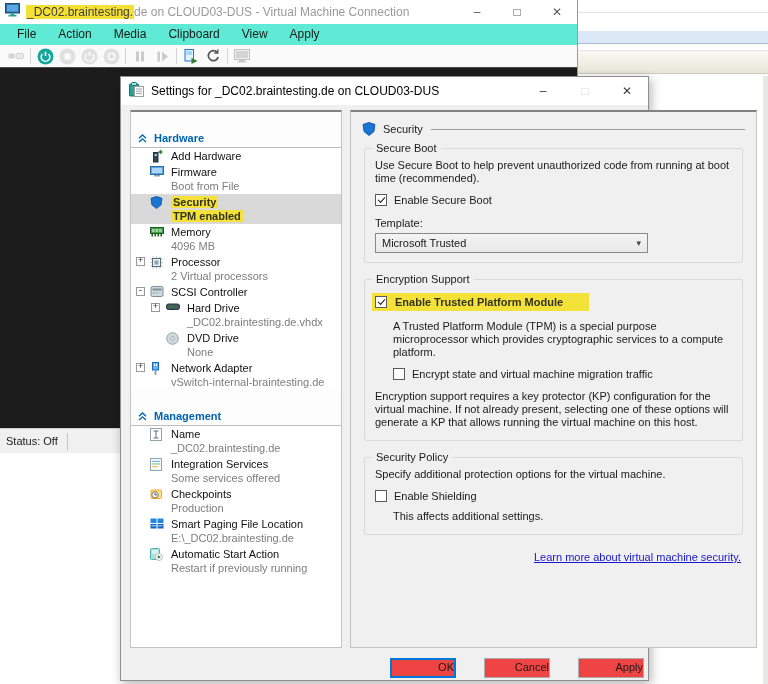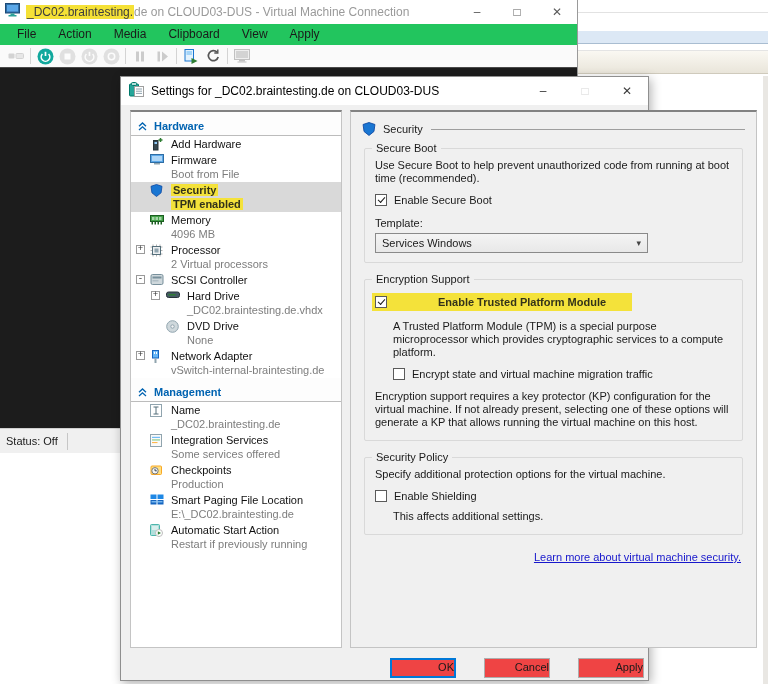--- a/index.html
+++ b/index.html
@@ -14,40 +14,40 @@
   .bg-tool { position:absolute; top:51px; height:23px; left:0; right:0; background:linear-gradient(#faf8f2,#e9e5da); border-bottom:1px solid #cfcabc; }
   .right-strip { position:absolute; left:763px; top:76px; width:5px; bottom:0; background:#e9e7e3; }
 
   
   .vm-window { position:absolute; left:0; top:0; width:578px; height:453px; background:#fff; border-right:1px solid #9a9a9a; }
   .vm-titlebar { height:24px; display:flex; align-items:center; padding-left:5px; background:#fff; }
   .vm-title { font-size:12px; color:#9a9a9a; margin-left:6px; white-space:nowrap; overflow:hidden; }
   .hl-title { background:#f5e136; color:#3d3d3d; padding:1px 1px; }
   .win-controls { margin-left:auto; display:flex; height:24px; }
   .win-btn { width:40px; text-align:center; font-size:12px; color:#5a5a5a; line-height:24px; }
-  .vm-menubar { height:21px; display:flex; align-items:center; font-size:12px; color:#1a1a1a; padding-left:6px; background:#22c55e; }
+  .vm-menubar { height:21px; display:flex; align-items:center; font-size:12px; color:#1a1a1a; padding-left:6px; background:#5eead4; }
   .menu-item { padding:2px 11px 3px; }
   .vm-toolbar { height:23px; background:#fafafa; display:flex; align-items:center; padding-left:5px; border-bottom:1px solid #4a4a4a; }
   .tb-btn { width:22px; height:20px; display:flex; align-items:center; justify-content:center; }
   .tb-btn.disabled { opacity:.42; filter:grayscale(1); }
   .tb-sep { width:1px; height:16px; background:#d4d4d4; margin:0 3px; }
   .vm-viewport { position:absolute; top:68px; left:0; width:577px; height:360px; background:#1c1c1c; }
   .vm-statusbar { position:absolute; top:428px; left:0; width:577px; height:25px; background:#f0f0f0; border-top:1px solid #cfcfcf; display:flex; align-items:center; font-size:11px; color:#1a1a1a; }
   .status-text { padding:0 9px 0 6px; border-right:1px solid #c6c6c6; line-height:17px; }
 
   
   .dialog { position:absolute; left:120px; top:76px; width:529px; height:605px; background:#f0f0f0; border:1px solid #8f8f8f; box-shadow:2px 3px 10px rgba(0,0,0,.3); }
   .dlg-titlebar { height:28px; background:#fff; display:flex; align-items:center; padding-left:8px; }
   .dlg-title { font-size:12px; color:#000; margin-left:7px; }
   .dlg-controls { margin-left:auto; display:flex; height:28px; }
   .dlg-btn { width:42px; text-align:center; font-size:12px; color:#3c3c3c; line-height:28px; }
   .dlg-btn.disabled { color:#d6d6d6; }
 
   .tree-panel { position:absolute; left:9px; top:33px; width:212px; height:538px; background:#fff; border:1px solid #c4c4c4; border-top:2px solid #828282; overflow:hidden; font-size:11px; }
-  .t-header { display:flex; align-items:center; padding:8px 0 3px 7px; border-bottom:1px solid #bcbcbc; color:#0063b1; font-weight:bold; background:#fdfdfd; }
+  .t-header { display:flex; align-items:center; padding:20px 0 3px 7px; border-bottom:1px solid #bcbcbc; color:#0063b1; font-weight:bold; background:#fdfdfd; }
   .t-header .chev { margin-right:7px; display:inline-flex; }
   .t-item { position:relative; padding:2px 0 1px 40px; }
   .t-item.selected { background:#d9d9d9; }
   .t-item .expand { position:absolute; left:5px; top:3px; width:9px; height:9px; border:1px solid #9a9a9a; background:#fff; font-size:9px; line-height:7px; text-align:center; color:#333; font-family:"Liberation Mono", monospace; }
   .t-item .ticon { position:absolute; left:19px; top:2px; width:15px; display:inline-flex; }
   .t-item.ind1 { padding-left:56px; }
   .t-item.ind1 .expand { left:20px; }
   .t-item.ind1 .ticon { left:35px; }
   .t-label { color:#111; line-height:13px; }
   .t-sub { color:#7d7d7d; line-height:13px; padding-top:1px; }
@@ -57,21 +57,21 @@
   .pane-header { display:flex; align-items:center; margin:2px 0 12px; }
   .pane-header .picon { display:inline-flex; margin-right:7px; }
   .hdr-line { flex:1; height:1px; background:#9e9e9e; margin-left:8px; }
 
   .group { position:relative; border:1px solid #d9d9d9; border-radius:2px; margin:12px 2px 16px; padding:10px 10px 9px; }
   .group-label { position:absolute; top:-7px; left:7px; background:#f0f0f0; padding:0 4px; color:#1a1a1a; }
   .desc { line-height:13px; margin:0 0 2px; max-width:372px; }
   .cb-row { display:flex; align-items:center; margin-top:9px; }
   .cb { width:12px; height:12px; border:1px solid #5a5a5a; background:#fff; display:inline-block; position:relative; flex:none; margin-right:7px; }
   .cb.checked::after { content:""; position:absolute; left:1.5px; top:2px; width:6px; height:3px; border-left:1.6px solid #1a1a1a; border-bottom:1.6px solid #1a1a1a; transform:rotate(-48deg); }
-  .hl-wrap { display:inline-flex; background:#f4e23a; padding:3px 26px 3px 3px; margin-left:-3px;gap:43px; }
+  .hl-wrap { display:inline-flex; background:#f4e23a; padding:3px 26px 3px 3px; margin-left:-3px; }
   .hl-wrap .cb { margin-right:8px; }
   .indent { margin-left:18px; }
   .tmpl-label { margin-top:11px; }
   .select { margin-top:4px; width:273px; height:20px; background:linear-gradient(#f4f4f4,#e8e8e8); border:1px solid #8a8a8a; display:flex; align-items:center; padding:0 6px; color:#1a1a1a; }
   .select .sel-chev { margin-left:auto; color:#444; font-size:9px; }
   .link-row { text-align:right; margin:14px 4px 0 0; }
   .link { color:#1717cc; text-decoration:underline; }
 
   .btn-row { position:absolute; top:581px; right:4px; display:flex; }
   .btn { width:66px; height:20px; background:#ef4444; border:1px solid #adadad; font-size:11px; color:#1a1a1a; text-align:right; line-height:17px; margin-left:28px; }
@@ -403,21 +403,21 @@
 
       <div class="group">
         <span class="group-label">Secure Boot</span>
         <div class="desc">Use Secure Boot to help prevent unauthorized code from running at boot time (recommended).</div>
         <div class="cb-row">
           <span class="cb checked"></span>
           <span>Enable Secure Boot</span>
         </div>
         <div class="tmpl-label">Template:</div>
         <div class="select">
-          <span>Services Windows</span>
+          <span>Microsoft Trusted</span>
           <span class="sel-chev">▾</span>
         </div>
       </div>
 
       <div class="group">
         <span class="group-label">Encryption Support</span>
         <div class="cb-row" style="margin-top:3px;">
           <span class="hl-wrap">
             <span class="cb checked"></span>
             <span style="font-weight:bold;color:#33331a;">Enable Trusted Platform Module</span>

